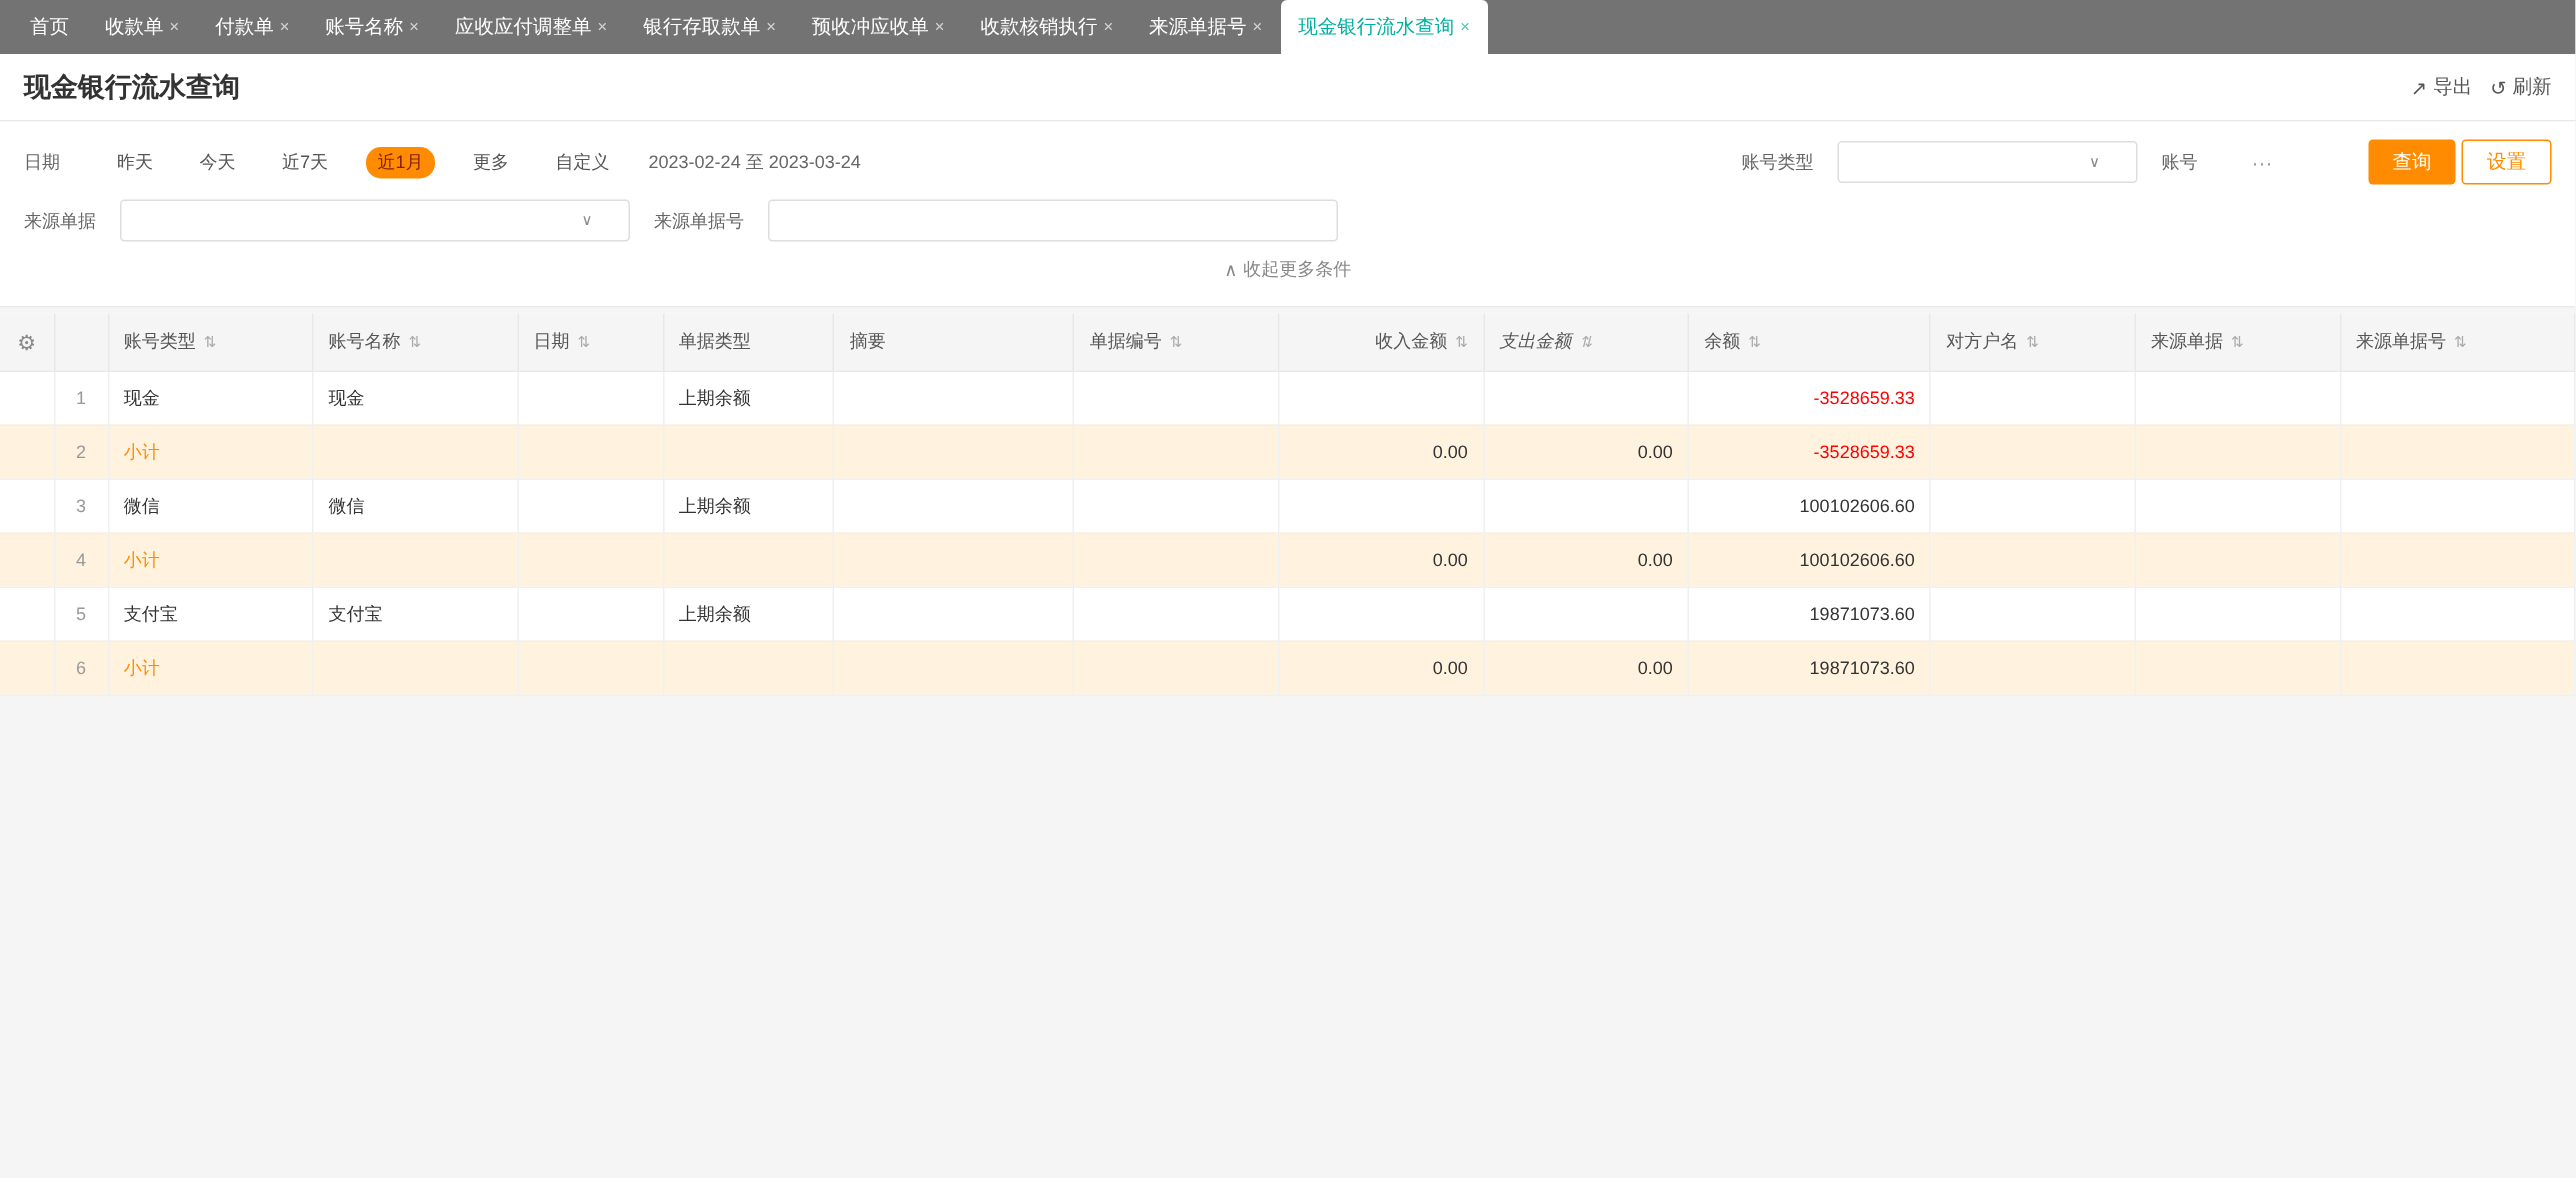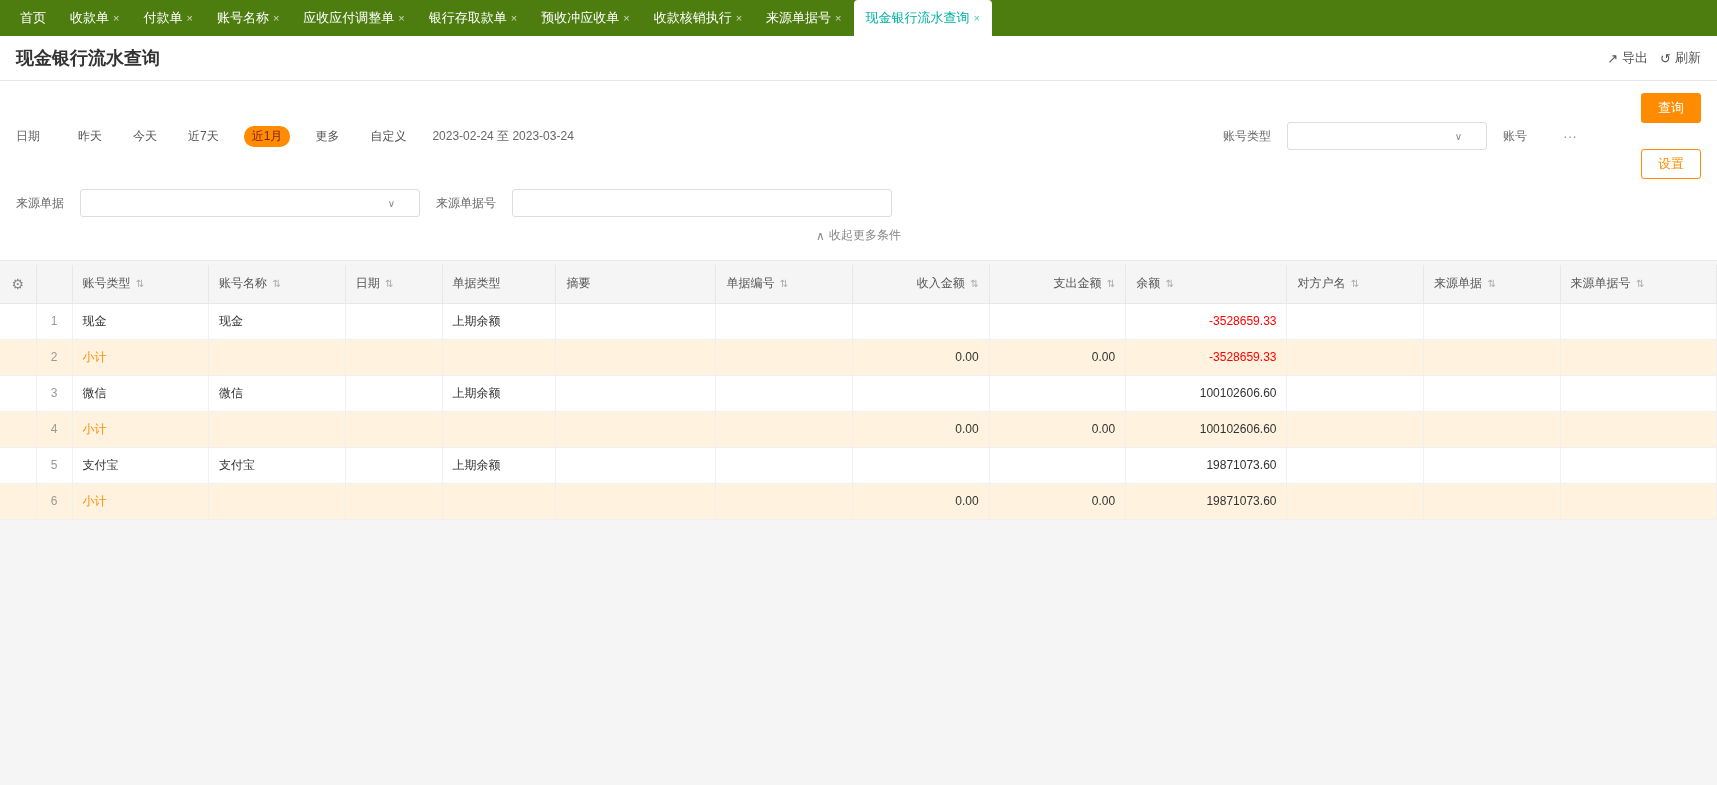--- a/index.html
+++ b/index.html
@@ -1,20 +1,20 @@
 <!DOCTYPE html>
 <html><head>
   <meta charset="utf-8">
   <style>
     * { margin: 0; padding: 0; box-sizing: border-box; }
     body { font-family: 'Microsoft YaHei', Arial, sans-serif; font-size: 12px; background: #f5f5f5; color: #333; }
 
     
     .top-nav {
-      background: #4d7c0f;
+      background: #737373;
       display: flex;
       align-items: center;
       height: 36px;
       padding: 0 8px;
       overflow: hidden;
     }
     .nav-item {
       color: #fff;
       padding: 0 12px;
       height: 36px;
@@ -155,21 +155,20 @@
       font-size: 13px;
     }
     .settings-btn {
       background: #fff;
       color: #ff8c00;
       border: 1px solid #ff8c00;
       border-radius: 3px;
       padding: 5px 16px;
       cursor: pointer;
       font-size: 13px;
-      margin-top: 22px;
     }
 
     
     .table-container {
       background: #fff;
       margin-top: 4px;
     }
     table {
       width: 100%;
       border-collapse: collapse;
@@ -292,21 +291,21 @@
     <div style="flex:1; display:flex; align-items:center; gap:8px;">
       <span class="date-range">2023-02-24 至 2023-03-24</span>
     </div>
     <span class="filter-label">账号类型</span>
     <div class="filter-select" style="width:200px;">
       <span></span>
       <span class="chevron">∨</span>
     </div>
     <span class="filter-label">账号</span>
     <span class="ellipsis-btn">···</span>
-    <div style="display:flex; flex-direction:column; gap:4px; align-items:stretch;padding-left:44px;">
+    <div style="display:flex; flex-direction:row; gap:4px; align-items:stretch;padding-left:44px;">
       <button class="query-btn">查询</button>
       <button class="settings-btn">设置</button>
     </div>
   </div>
 
   <div class="filter-row" style="margin-bottom:6px;">
     <span class="filter-label">来源单据</span>
     <div class="filter-select" style="width:340px;">
       <span></span>
       <span class="chevron">∨</span>
@@ -339,21 +338,21 @@
           日期 <span class="sort-icon">⇅</span>
         </th>
         <th>单据类型</th>
         <th style="width:160px;">摘要</th>
         <th>
           单据编号 <span class="sort-icon">⇅</span>
         </th>
         <th style="text-align:right;">
           收入金额 <span class="sort-icon">⇅</span>
         </th>
-        <th style="text-align:right;">
+        <th style="text-align:left;font-style:italic;">
           支出金额 <span class="sort-icon">⇅</span>
         </th>
         <th style="text-align:left;">
           余额 <span class="sort-icon">⇅</span>
         </th>
         <th>
           对方户名 <span class="sort-icon">⇅</span>
         </th>
         <th>
           来源单据 <span class="sort-icon">⇅</span>

